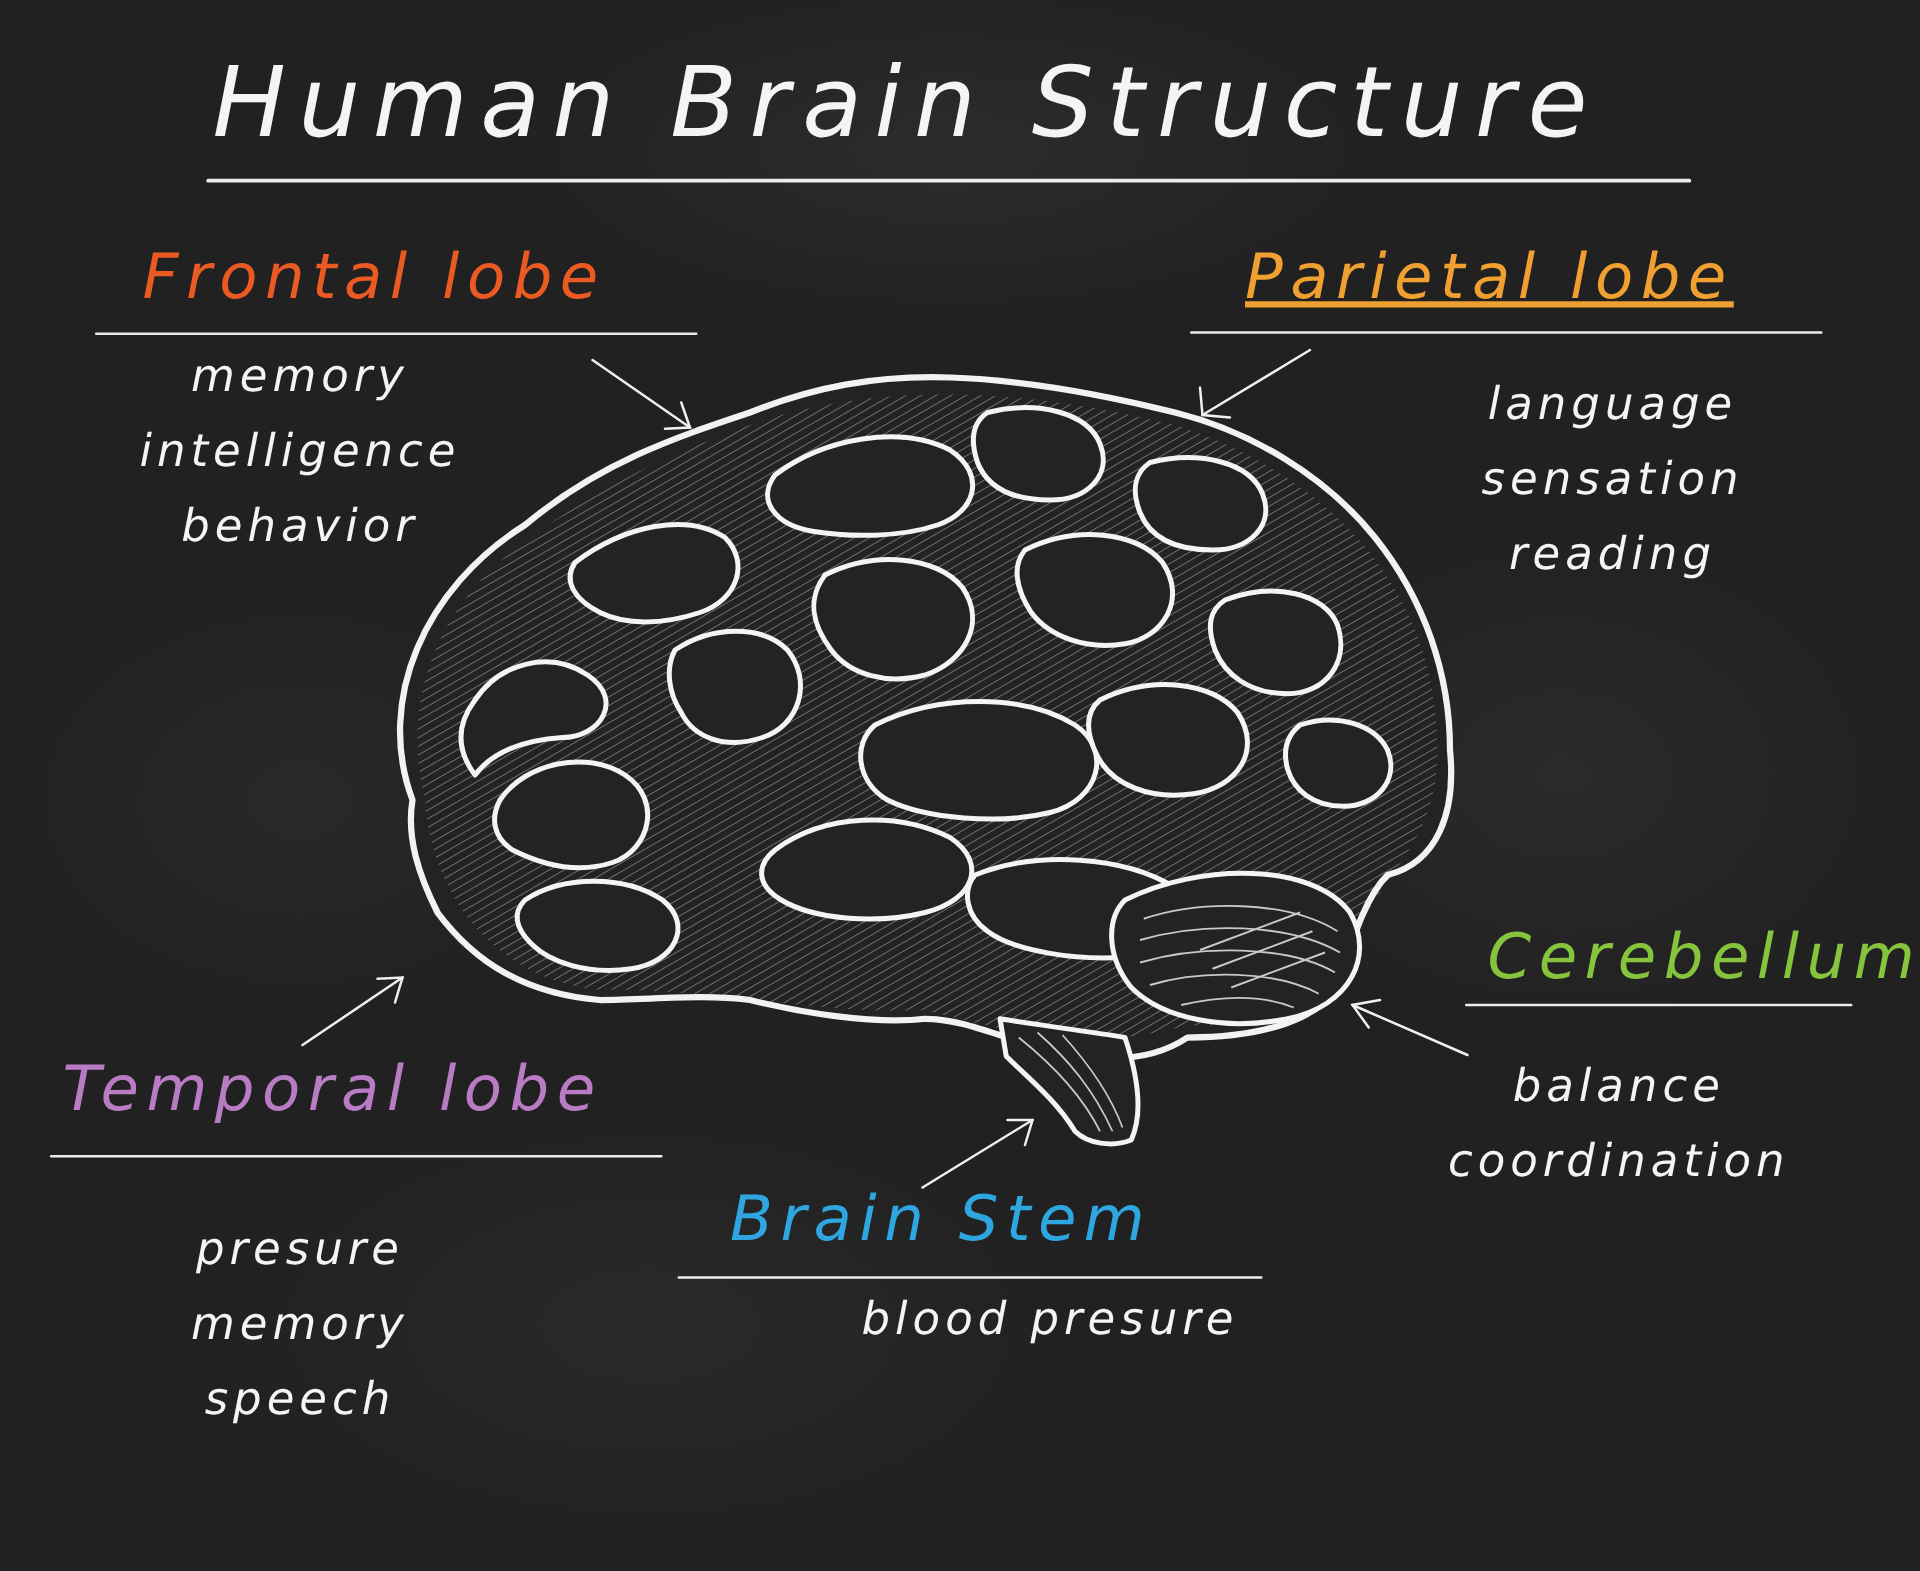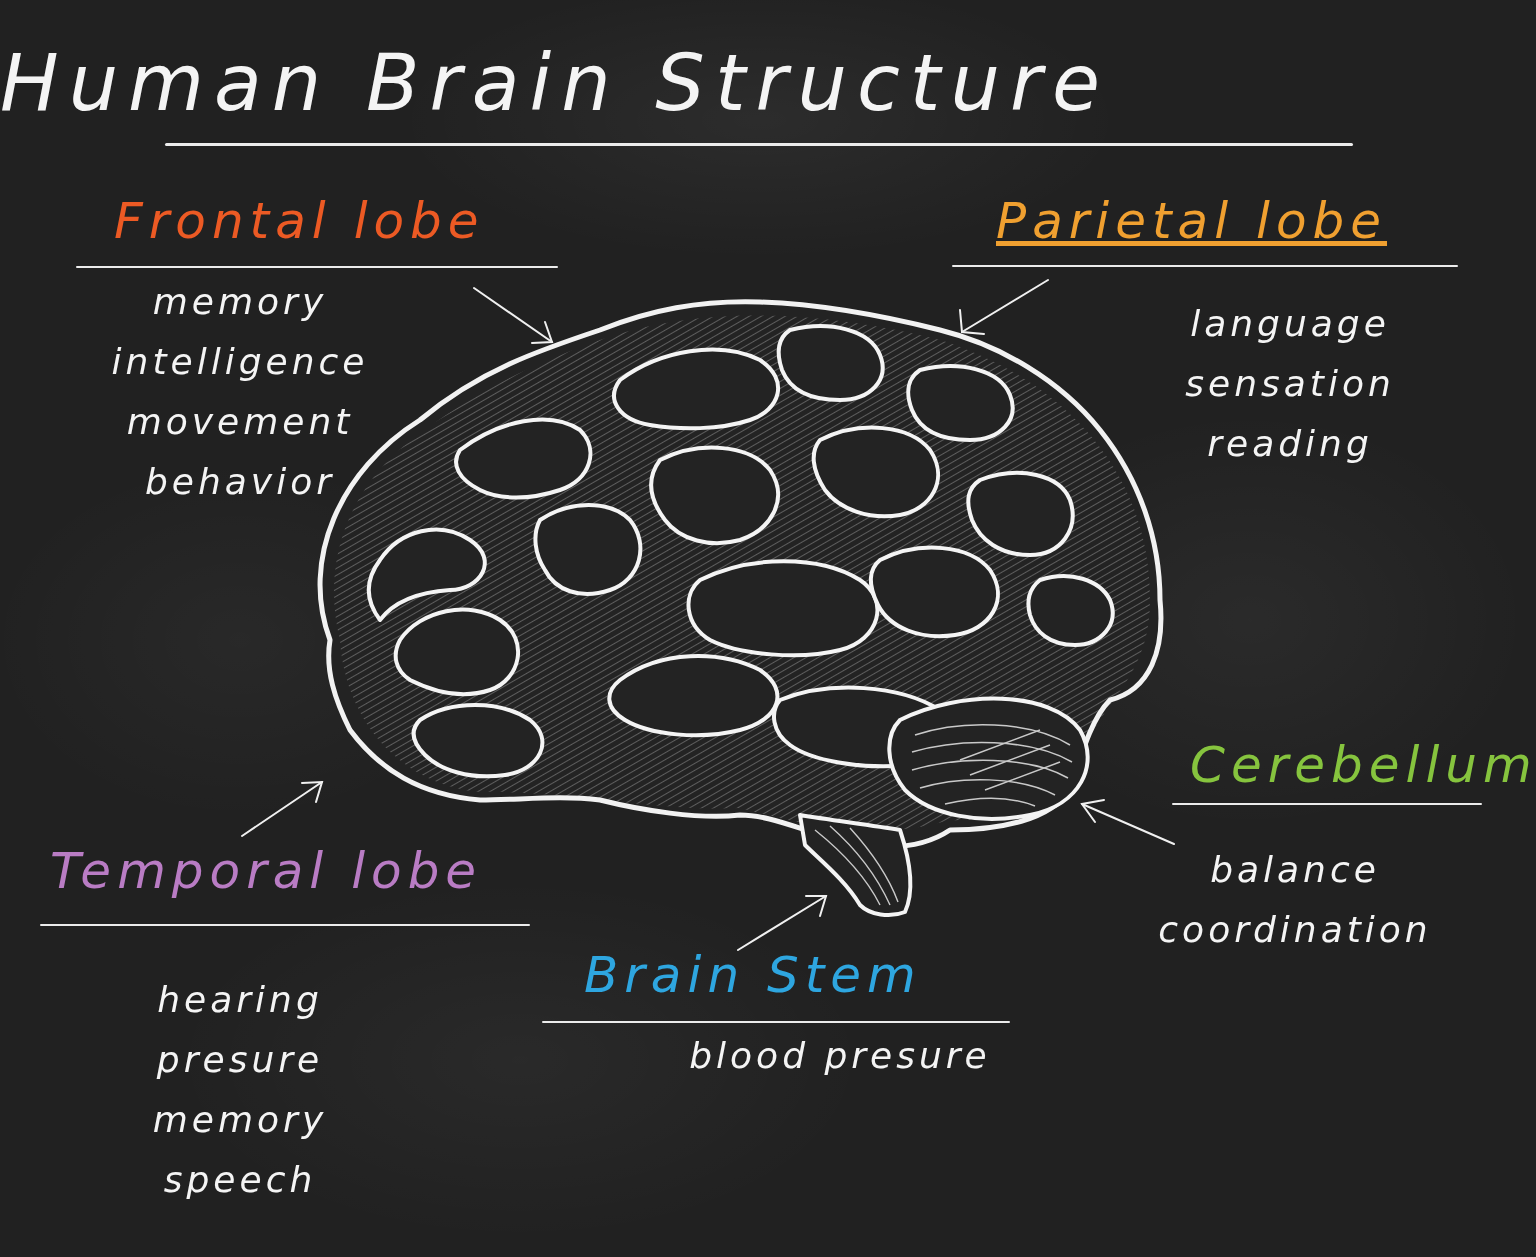--- a/index.html
+++ b/index.html
@@ -21,21 +21,21 @@
   .chalk {
     position: absolute;
     font-family: "DejaVu Sans", sans-serif;
     font-style: oblique;
     font-weight: normal;
     letter-spacing: 4px;
     color: #f4f4f4;
     white-space: nowrap;
   }
   .title {
-    left: 0; width: 1280px; top: 38px; text-align: left;
+    left: 0; width: 1280px; top: 38px; text-align: right;
     font-size: 78px; letter-spacing: 10px; font-weight: normal;
   }
   .rule {
     position: absolute; height: 3px; background: #ececec; border-radius: 2px;
   }
   .heading { font-size: 50px; letter-spacing: 6px; }
   .items { position: absolute; text-align: center; }
   .items .item {
     display: block; font-size: 36px; letter-spacing: 4px; color: #f4f4f4;
     font-style: oblique; line-height: 60px; white-space: nowrap;
@@ -48,21 +48,20 @@
 <div class="board"></div>
 
 <div class="chalk title">Human Brain Structure</div>
 <div class="rule" style="left:165px; top:143px; width:1188px;"></div>
 
 <div class="chalk heading" style="left:114px; top:192px; color:#ec5a24;">Frontal lobe</div>
 <div class="rule" style="left:76px; top:266px; width:482px; height:2px;"></div>
 <div class="items" style="left:90px; top:272px; width:300px;">
   <span class="item">memory</span>
   <span class="item">intelligence</span>
-  <span class="item">movement</span>
   <span class="item">behavior</span>
 </div>
 
 <div class="chalk heading" style="left:996px; top:192px; color:#f0a030;text-decoration:underline;">Parietal lobe</div>
 <div class="rule" style="left:952px; top:265px; width:506px; height:2px;"></div>
 <div class="items" style="left:1140px; top:294px; width:300px;">
   <span class="item">language</span>
   <span class="item">sensation</span>
   <span class="item">reading</span>
 </div>
@@ -70,21 +69,20 @@
 <div class="chalk heading" style="left:1190px; top:736px; color:#86c43e;">Cerebellum</div>
 <div class="rule" style="left:1172px; top:803px; width:310px; height:2px;"></div>
 <div class="items" style="left:1130px; top:840px; width:330px;">
   <span class="item">balance</span>
   <span class="item">coordination</span>
 </div>
 
 <div class="chalk heading" style="left:50px; top:842px; color:#b97cc4;">Temporal lobe</div>
 <div class="rule" style="left:40px; top:924px; width:490px; height:2px;"></div>
 <div class="items" style="left:90px; top:970px; width:300px;">
-  <span class="item">hearing</span>
   <span class="item">presure</span>
   <span class="item">memory</span>
   <span class="item">speech</span>
 </div>
 
 <div class="chalk heading" style="left:584px; top:946px; color:#2ea6e0;">Brain Stem</div>
 <div class="rule" style="left:542px; top:1021px; width:468px; height:2px;"></div>
 <div class="items" style="left:660px; top:1026px; width:360px;">
   <span class="item">blood presure</span>
 </div>

